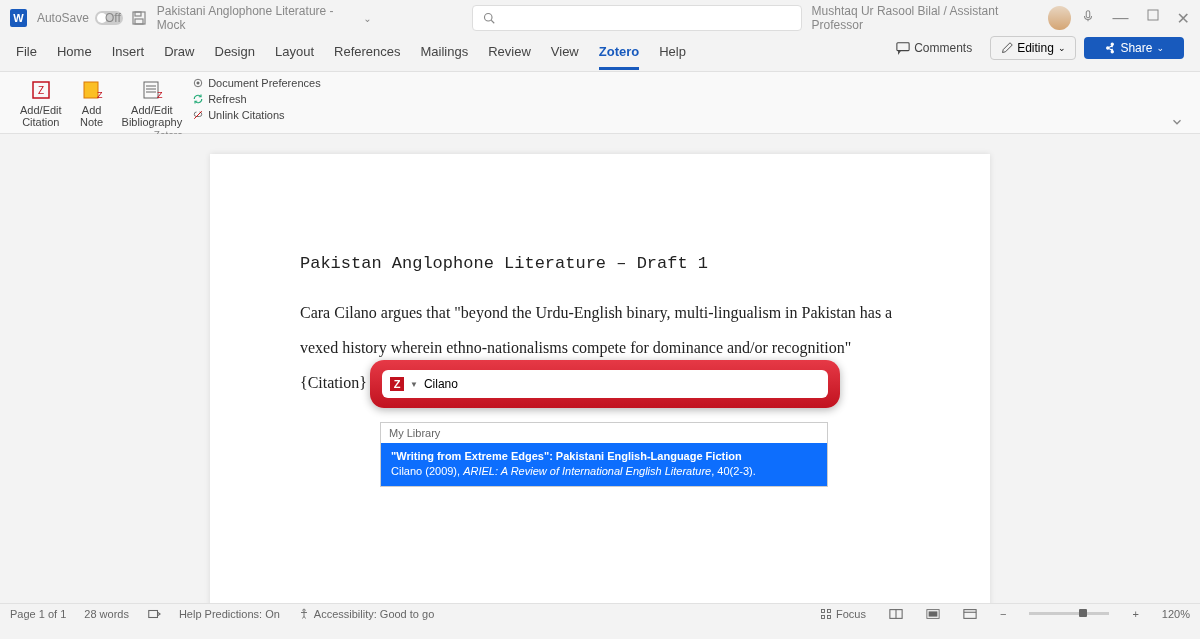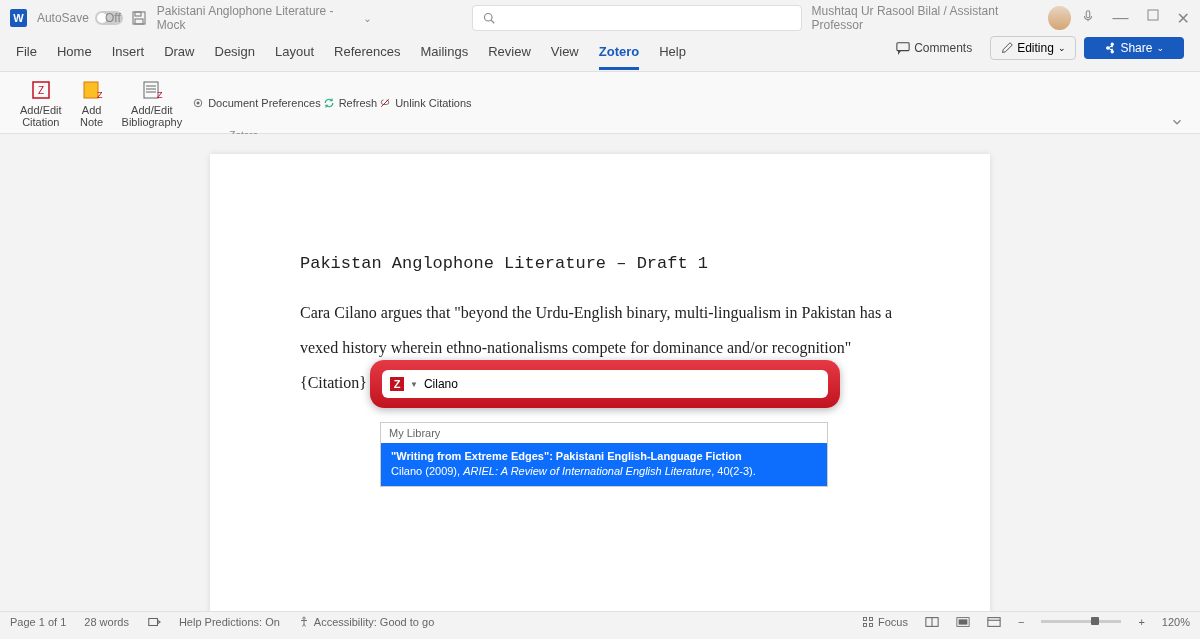--- a/index.html
+++ b/index.html
@@ -30,21 +30,21 @@
 .btn-comments { font-size: 12px; padding: 4px 10px; display: flex; align-items: center; gap: 4px; cursor: pointer; color: #444; }
 .btn-editing { font-size: 12px; padding: 4px 10px; border: 1px solid #ccc; border-radius: 4px; display: flex; align-items: center; gap: 4px; cursor: pointer; }
 .btn-share { font-size: 12px; padding: 4px 20px; background: #185abd; color: white; border-radius: 4px; display: flex; align-items: center; gap: 4px; cursor: pointer; }
 
 
 .ribbon { height: 62px; background: #f9f9f9; display: flex; padding: 4px 16px 0; gap: 6px; border-bottom: 1px solid #e1e1e1; position: relative; }
 .ribbon-group { display: flex; flex-direction: column; align-items: center; }
 .ribbon-btns { display: flex; gap: 10px; }
 .ribbon-btn { display: flex; flex-direction: column; align-items: center; font-size: 11px; color: #444; cursor: pointer; padding: 2px 4px; }
 .ribbon-btn-icon { width: 24px; height: 24px; display: flex; align-items: center; justify-content: center; margin-bottom: 2px; }
-.ribbon-small-btns { display: flex; flex-direction: row; gap: 2px; padding-left: 6px; }
+.ribbon-small-btns { display: flex; flex-direction: column; gap: 2px; padding-left: 6px; }
 .ribbon-small-btn { font-size: 11px; color: #444; cursor: pointer; display: flex; align-items: center; gap: 4px; padding: 1px 0; }
 .ribbon-group-label { font-size: 10px; color: #888; margin-top: auto; padding-bottom: 2px; }
 .ribbon-collapse { position: absolute; right: 16px; bottom: 4px; cursor: pointer; color: #888; }
 
 
 .doc-area { position: absolute; top: 134px; left: 0; right: 0; bottom: 20px; background: #f3f3f3; overflow: hidden; }
 .page { width: 780px; height: 900px; background: white; margin: 20px auto 0; padding: 100px 90px; box-shadow: 0 0 6px rgba(0,0,0,0.1); position: relative; }
 .page h3 { font-family: Liberation Mono, monospace; font-size: 17px; font-weight: normal; margin-bottom: 22px; color: #222; }
 .page p { font-family: 'Times New Roman', serif; font-size: 16px; line-height: 2.2; color: #222; }
 
@@ -54,22 +54,22 @@
 .zotero-search { background: white; border-radius: 6px; height: 28px; display: flex; align-items: center; padding: 0 8px; gap: 6px; }
 .zotero-z { width: 14px; height: 14px; background: #c1121f; color: white; font-weight: bold; font-size: 11px; display: flex; align-items: center; justify-content: center; }
 .zotero-search input { border: none; outline: none; flex: 1; font-size: 12px; }
 .zotero-results { margin-top: 14px; width: 448px; margin-left: 10px; border: 1px solid #ccc; background: white; }
 .zotero-lib { font-size: 11px; color: #666; padding: 4px 8px; }
 .zotero-item { background: #0d6efd; color: white; padding: 6px 10px; font-size: 11px; line-height: 1.4; cursor: pointer; }
 .zotero-item-title { font-weight: bold; }
 .zotero-item-meta .italic { font-style: italic; }
 
 
-.status-bar { position: absolute; bottom: 8px; left: 0; right: 0; height: 20px; background: #f3f3f3; border-top: 1px solid #e1e1e1; display: flex; align-items: center; padding: 0 10px; font-size: 11px; color: #666; gap: 18px; }
-.status-right { margin-left: auto; display: flex; align-items: center; gap: 17px; }
+.status-bar { position: absolute; bottom: 16px; left: 0; right: 0; height: 20px; background: #f3f3f3; border-top: 1px solid #e1e1e1; display: flex; align-items: center; padding: 0 10px; font-size: 11px; color: #666; gap: 18px; }
+.status-right { margin-left: auto; display: flex; align-items: center; gap: 23px; }
 .zoom-slider { width: 80px; height: 3px; background: #ccc; position: relative; }
 .zoom-slider::after { content: ''; width: 8px; height: 8px; background: #666; position: absolute; top: -3px; left: 50px; border-radius: 1px; }
 
 svg { display: block; }
 </style>
 </head>
 <body>
 
 <div class="title-bar">
   <div class="word-icon">W</div>

